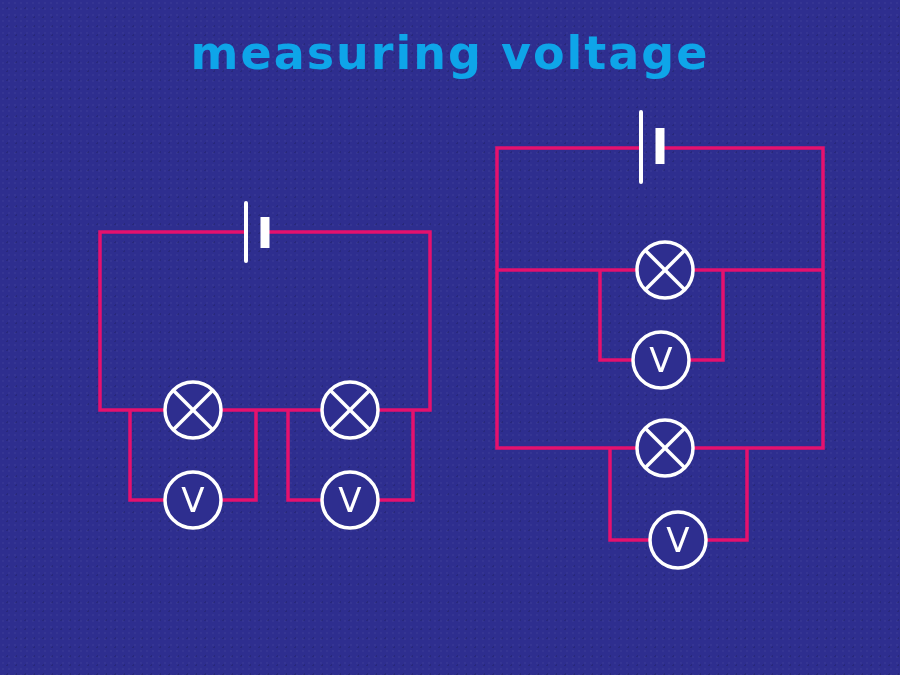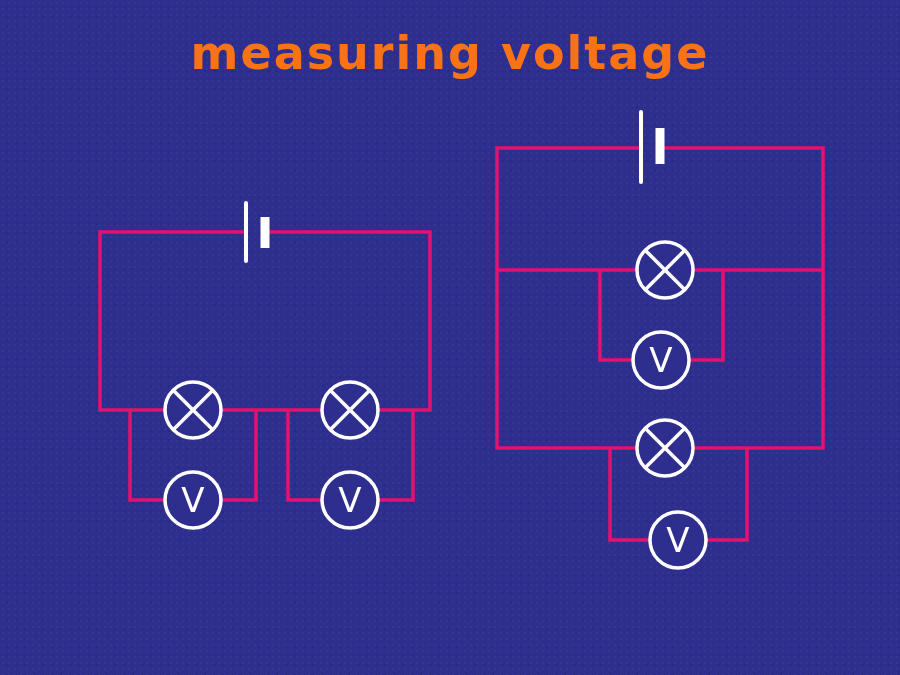--- a/index.html
+++ b/index.html
@@ -13,21 +13,21 @@
       radial-gradient(rgba(255,255,255,0.035) 1px, transparent 1px),
       radial-gradient(rgba(0,0,0,0.13) 1px, transparent 1px);
     background-size: 6px 6px, 9px 9px;
     background-position: 0 0, 3px 4px;
     font-family: "DejaVu Sans", "Liberation Sans", sans-serif;
   }
   .title {
     margin: 0;
     padding-top: 26px;
     text-align: center;
-    color: #f97316;
+    color: #0ea5e9;
     font-family: "DejaVu Sans", "Liberation Sans", sans-serif;
     font-weight: bold;
     font-size: 46px;
     letter-spacing: 2px;
   }
   svg.circuits { position: absolute; top: 0; left: 0; }
   .wire { stroke: #e5116e; stroke-width: 3.5; fill: none; stroke-linejoin: miter; }
   .component-stroke { stroke: #ffffff; stroke-width: 3.5; fill: none; }
   .node { fill: #2e2e8f; stroke: #ffffff; stroke-width: 3.5; }
   .battery-thin  { stroke: #ffffff; stroke-width: 4;  stroke-linecap: round; }

